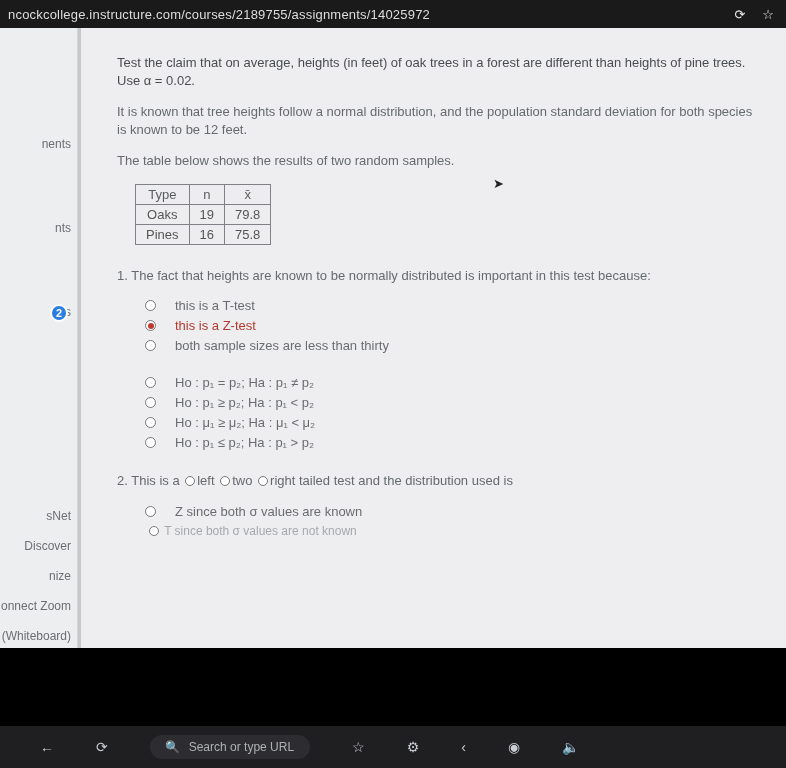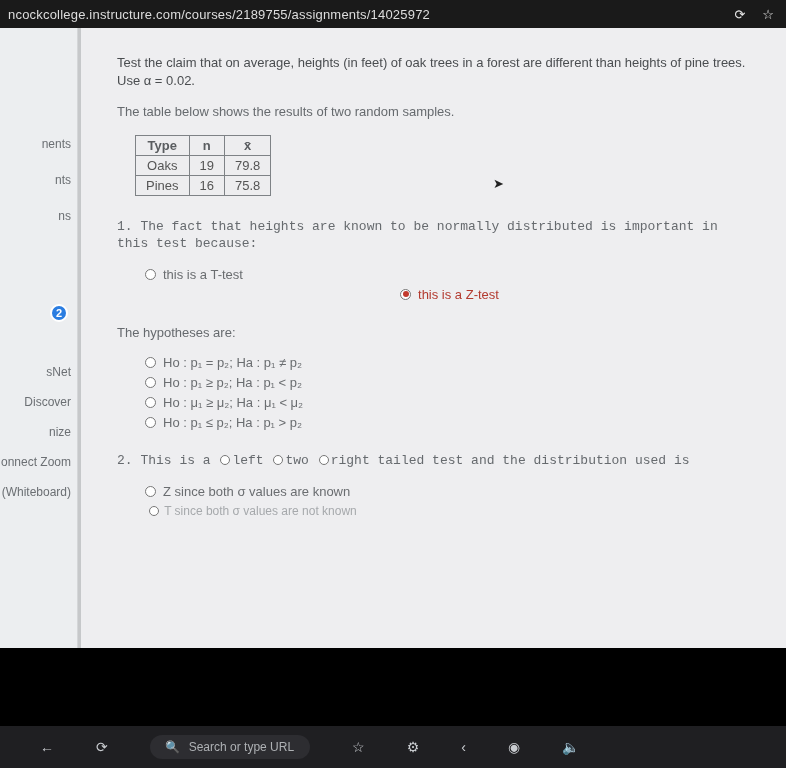--- a/index.html
+++ b/index.html
@@ -12,21 +12,21 @@
   .titlebar .url { flex: 1; color: #ddd; font-size: 13px; letter-spacing: 0.2px; overflow: hidden; white-space: nowrap; text-overflow: ellipsis; }
   .titlebar .tctrl { color: #e8e8e8; cursor: pointer; width: 20px; text-align: center; }
   .viewport {
     position: absolute; top: 28px; left: 0; right: 0; height: 620px;
     background: #eeeef0;
     display: flex;
   }
   
   .sidebar {
     width: 78px; background: #eceef0; border-right: 1px solid #d4d6d8;
-    display: flex; flex-direction: column; padding-top: 110px; gap: 24px;
+    display: flex; flex-direction: column; padding-top: 110px; gap: 72px;
     align-items: flex-end; padding-right: 6px;
   }
   .sidebar a {
     font-size: 12px; color: #6b6f73; text-decoration: none; line-height: 1;
     cursor: pointer; white-space: nowrap;
   }
   .sidebar .spaced { margin-top: 120px; display:flex; flex-direction:column; gap:18px; align-items:flex-end;}
   .badge {
     position: absolute; left: 50px; top: 276px; width: 18px; height: 18px;
     border-radius: 50%; background: #2a7de1; color: #fff; font-size: 11px;
@@ -40,31 +40,31 @@
   .content p { margin-bottom: 14px; line-height: 1.35; color: #666a6e; }
   .content p.darker { color: #4a4d50; }
   table.data {
     border-collapse: collapse; margin: 4px 0 22px 18px;
     font-size: 13px; color: #555;
   }
   table.data th, table.data td {
     border: 1px solid #7e8286; padding: 2px 10px; text-align: center;
     background: #ededef; font-weight: normal;
   }
-  table.data th { font-weight: 700; color: #5a5d60; }
-  .qnum { color: #5b5e61; margin-bottom: 8px; font-family: Liberation Mono, monospace; }
+  table.data th { font-weight: 400; color: #5a5d60; }
+  .qnum { color: #5b5e61; margin-bottom: 8px; }
   .opts { margin-left: 28px; margin-bottom: 22px; }
-  .opt { display: flex; align-items: center; gap: 7px; margin: 5px 0; color: #6a6d70; font-size: 13px; }
+  .opt { display: flex; align-items: center; gap: 19px; margin: 5px 0; color: #6a6d70; font-size: 13px; }
   .radio {
     width: 11px; height: 11px; border: 1px solid #777; border-radius: 50%;
     display: inline-flex; align-items: center; justify-content: center; flex: 0 0 11px;
     background: #fff;
   }
   .radio.sel::after { content: ""; width: 6px; height: 6px; border-radius: 50%; background: #c23a2e; }
-  .opt.sel-red { color: #b33a2f; justify-content: center; }
+  .opt.sel-red { color: #b33a2f; }
   .inline-radio {
     width: 10px; height: 10px; border: 1px solid #777; border-radius: 50%;
     display: inline-block; vertical-align: -1px; margin: 0 2px; background: #fff;
   }
   .heading-sm { color: #5d6063; margin: 4px 0 8px 0; }
   .cursor { position: absolute; left: 412px; top: 148px; font-size: 13px; color: #222; pointer-events:none; }
   .fade-bottom {
     position: absolute; left: 0; right: 0; bottom: 0; height: 40px;
     background: linear-gradient(to bottom, rgba(238,238,240,0), rgba(238,238,240,1));
     pointer-events: none;
@@ -109,20 +109,21 @@
         <a>nize</a>
         <a>onnect Zoom</a>
         <a>(Whiteboard)</a>
       </div>
     </div>
 
     <div class="divider-col"></div>
 
     <div class="content">
       <p class="darker">Test the claim that on average, heights (in feet) of oak trees in a forest are different than heights of pine trees. Use α = 0.02.</p>
+      <p>It is known that tree heights follow a normal distribution, and the population standard deviation for both species is known to be 12 feet.</p>
       <p>The table below shows the results of two random samples.</p>
 
       <table class="data">
         <tbody>
             <tr>
           <th>Type</th>
           <th>n</th>
           <th>x̄</th>
         </tr>
         <tr>
@@ -141,23 +142,26 @@
       <p class="qnum">1. The fact that heights are known to be normally distributed is important in this test because:</p>
       <div class="opts">
         <div class="opt">
           <span class="radio"></span>
           <span>this is a T-test</span>
         </div>
         <div class="opt sel-red">
           <span class="radio sel"></span>
           <span>this is a Z-test</span>
         </div>
-      </div>
-
-      <p class="heading-sm">The hypotheses are:</p>
+        <div class="opt">
+          <span class="radio"></span>
+          <span>both sample sizes are less than thirty</span>
+        </div>
+      </div>
+
       <div class="opts math">
         <div class="opt">
             <span class="radio"></span>
             <span>Ho : p₁ = p₂; Ha : p₁ ≠ p₂</span>
           </div>
         <div class="opt">
             <span class="radio"></span>
             <span>Ho : p₁ ≥ p₂; Ha : p₁ &lt; p₂</span>
           </div>
         <div class="opt">

